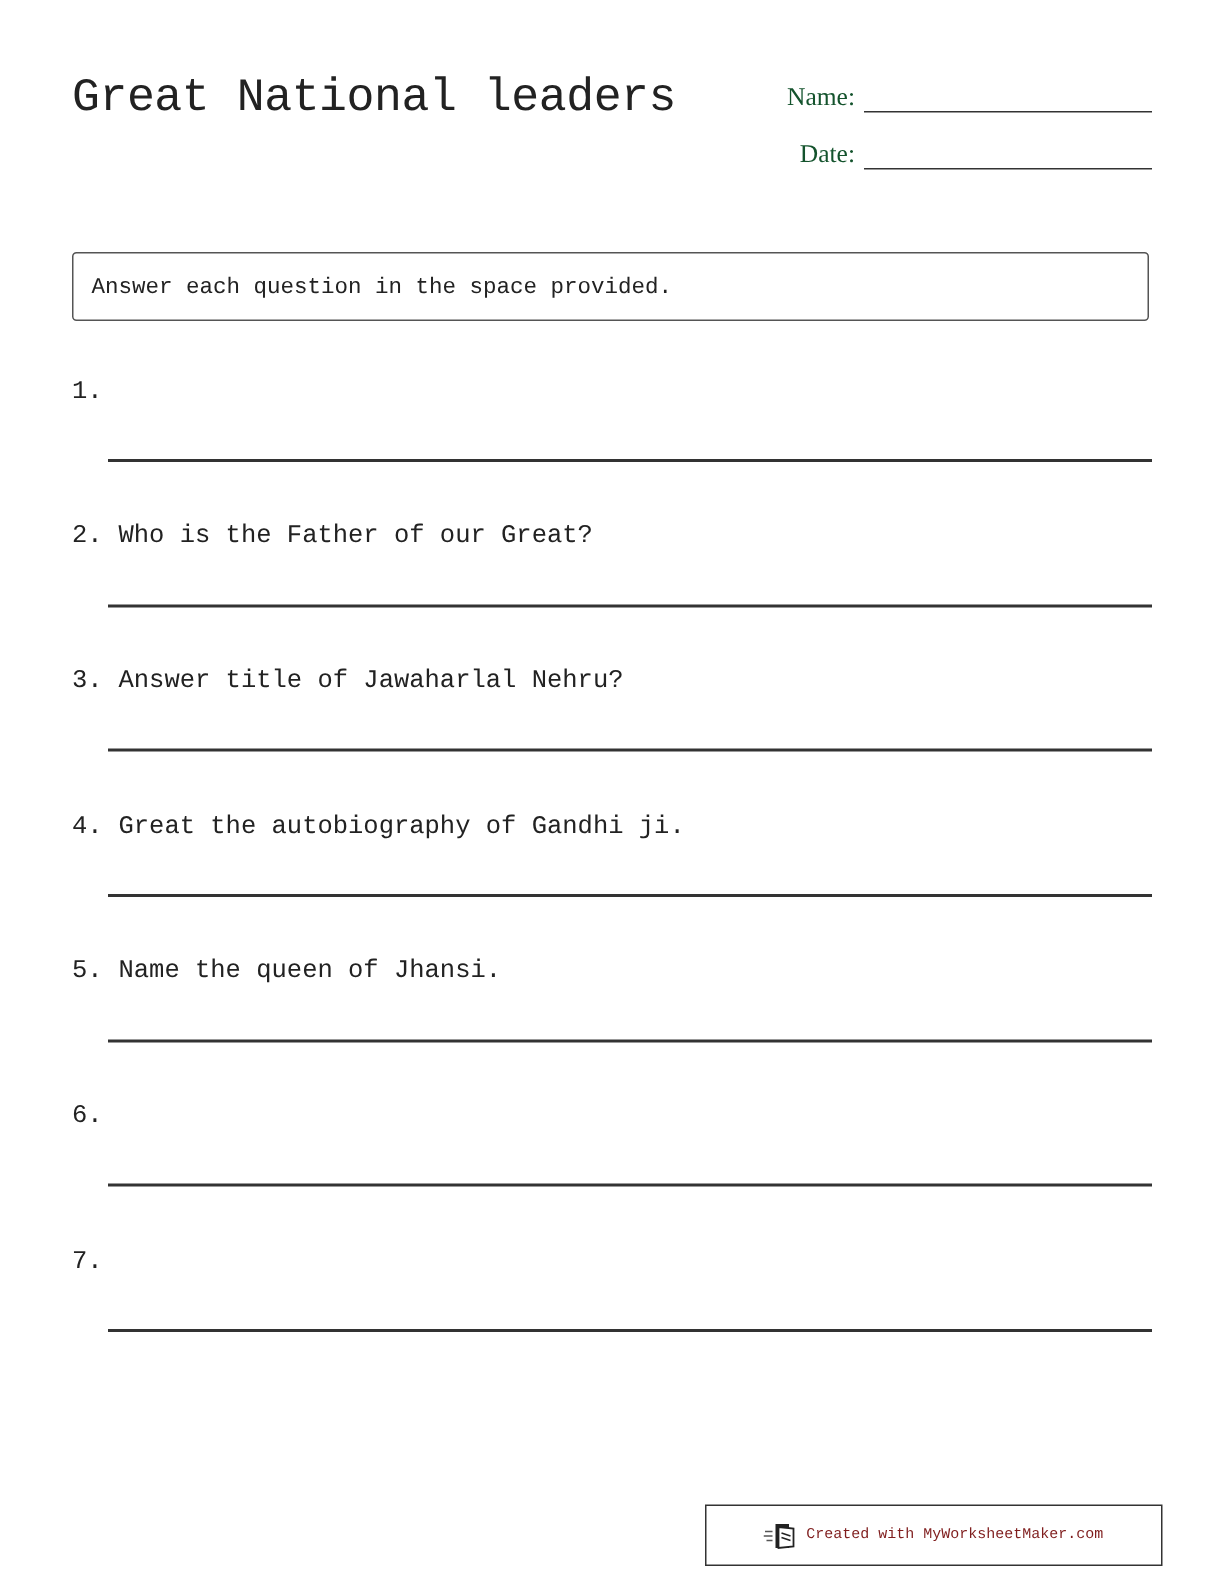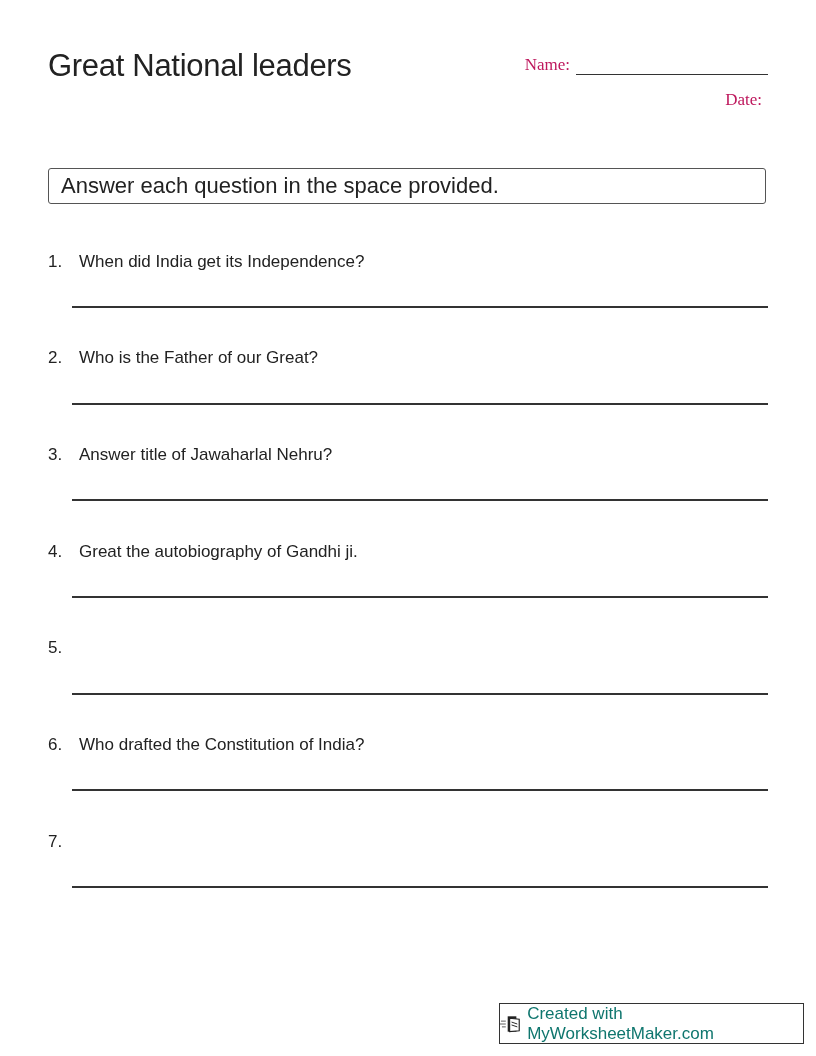--- a/index.html
+++ b/index.html
@@ -1,52 +1,51 @@
 <!DOCTYPE html>
 <html><head>
   <meta charset="utf-8">
   <style>
     html, body { margin: 0; padding: 0; background: #ffffff; }
     body { width: 816px; height: 1056px; position: relative; overflow: hidden; color: #222; }
-    .sans { font-family: Liberation Sans, sans-serif; }
+    .sans { font-family: Liberation Mono, monospace; }
     .serif { font-family: "Liberation Serif", "DejaVu Serif", serif; }
     .title { position: absolute; left: 48px; top: 48px; font-size: 31px; font-weight: normal; letter-spacing: -0.3px; color: #222; margin: 0; }
     .field { position: absolute; left: 500px; width: 268px; display: flex; align-items: flex-end; }
-    .field-label { width: 70px; text-align: right; font-size: 17px; color: #be185d; padding-right: 6px; }
+    .field-label { width: 70px; text-align: right; font-size: 17px; color: #14532d; padding-right: 6px; }
     .field-line { flex: 1; border-bottom: 1.5px solid #333; height: 22px; }
-    .instructions { position: absolute; left: 48px; top: 168px; width: 718px; height: 36px; border: 1.5px solid #555; border-radius: 3px; box-sizing: border-box; display: flex; align-items: center; padding-left: 12px; font-size: 22px; color: #222; }
+    .instructions { position: absolute; left: 48px; top: 168px; width: 718px; height: 46px; border: 1.5px solid #555; border-radius: 3px; box-sizing: border-box; display: flex; align-items: center; padding-left: 12px; font-size: 15px; color: #222; }
     .question { position: absolute; left: 48px; width: 720px; }
     .q-text { display: flex; font-size: 17px; color: #222; }
     .q-num { width: 31px; }
     .q-line { position: absolute; left: 24px; right: 0; border-bottom: 2px solid #333; }
-    .footer { position: absolute; left: 499px; top: 1003px; width: 305px; height: 41px; border: 1.5px solid #333; box-sizing: border-box; display: flex; align-items: center; justify-content: center; font-size: 17px; color: #0f766e; }
+    .footer { position: absolute; left: 470px; top: 1003px; width: 305px; height: 41px; border: 1.5px solid #333; box-sizing: border-box; display: flex; align-items: center; justify-content: center; font-size: 10px; color: #7f1d1d; }
     .footer-icon { width: 22px; height: 22px; margin-right: 6px; }
   </style>
 </head>
 <body>
 
 <h1 class="title sans">Great National leaders</h1>
 
 <div class="field serif" style="top:52px;">
   <span class="field-label">Name:</span>
   <span class="field-line"></span>
 </div>
-<div class="field serif" style="top:90px;flex-direction:column;">
+<div class="field serif" style="top:90px;">
   <span class="field-label">Date:</span>
   <span class="field-line"></span>
 </div>
 
 <div class="instructions sans">
   <span>Answer each question in the space provided.</span>
 </div>
 
 <div class="question sans" style="top:252px;">
   <div class="q-text">
       <span class="q-num">1.</span>
-      <span>When did India get its Independence?</span>
     </div>
   <div class="q-line" style="top:54px;"></div>
 </div>
 <div class="question sans" style="top:348px;">
   <div class="q-text">
       <span class="q-num">2.</span>
       <span>Who is the Father of our Great?</span>
     </div>
   <div class="q-line" style="top:55px;"></div>
 </div>
@@ -60,27 +59,27 @@
 <div class="question sans" style="top:542px;">
   <div class="q-text">
       <span class="q-num">4.</span>
       <span>Great the autobiography of Gandhi ji.</span>
     </div>
   <div class="q-line" style="top:54px;"></div>
 </div>
 <div class="question sans" style="top:638px;">
   <div class="q-text">
       <span class="q-num">5.</span>
+      <span>Name the queen of Jhansi.</span>
     </div>
   <div class="q-line" style="top:55px;"></div>
 </div>
 <div class="question sans" style="top:735px;">
   <div class="q-text">
       <span class="q-num">6.</span>
-      <span>Who drafted the Constitution of India?</span>
     </div>
   <div class="q-line" style="top:54px;"></div>
 </div>
 <div class="question sans" style="top:832px;">
   <div class="q-text">
       <span class="q-num">7.</span>
     </div>
   <div class="q-line" style="top:54px;"></div>
 </div>
 

